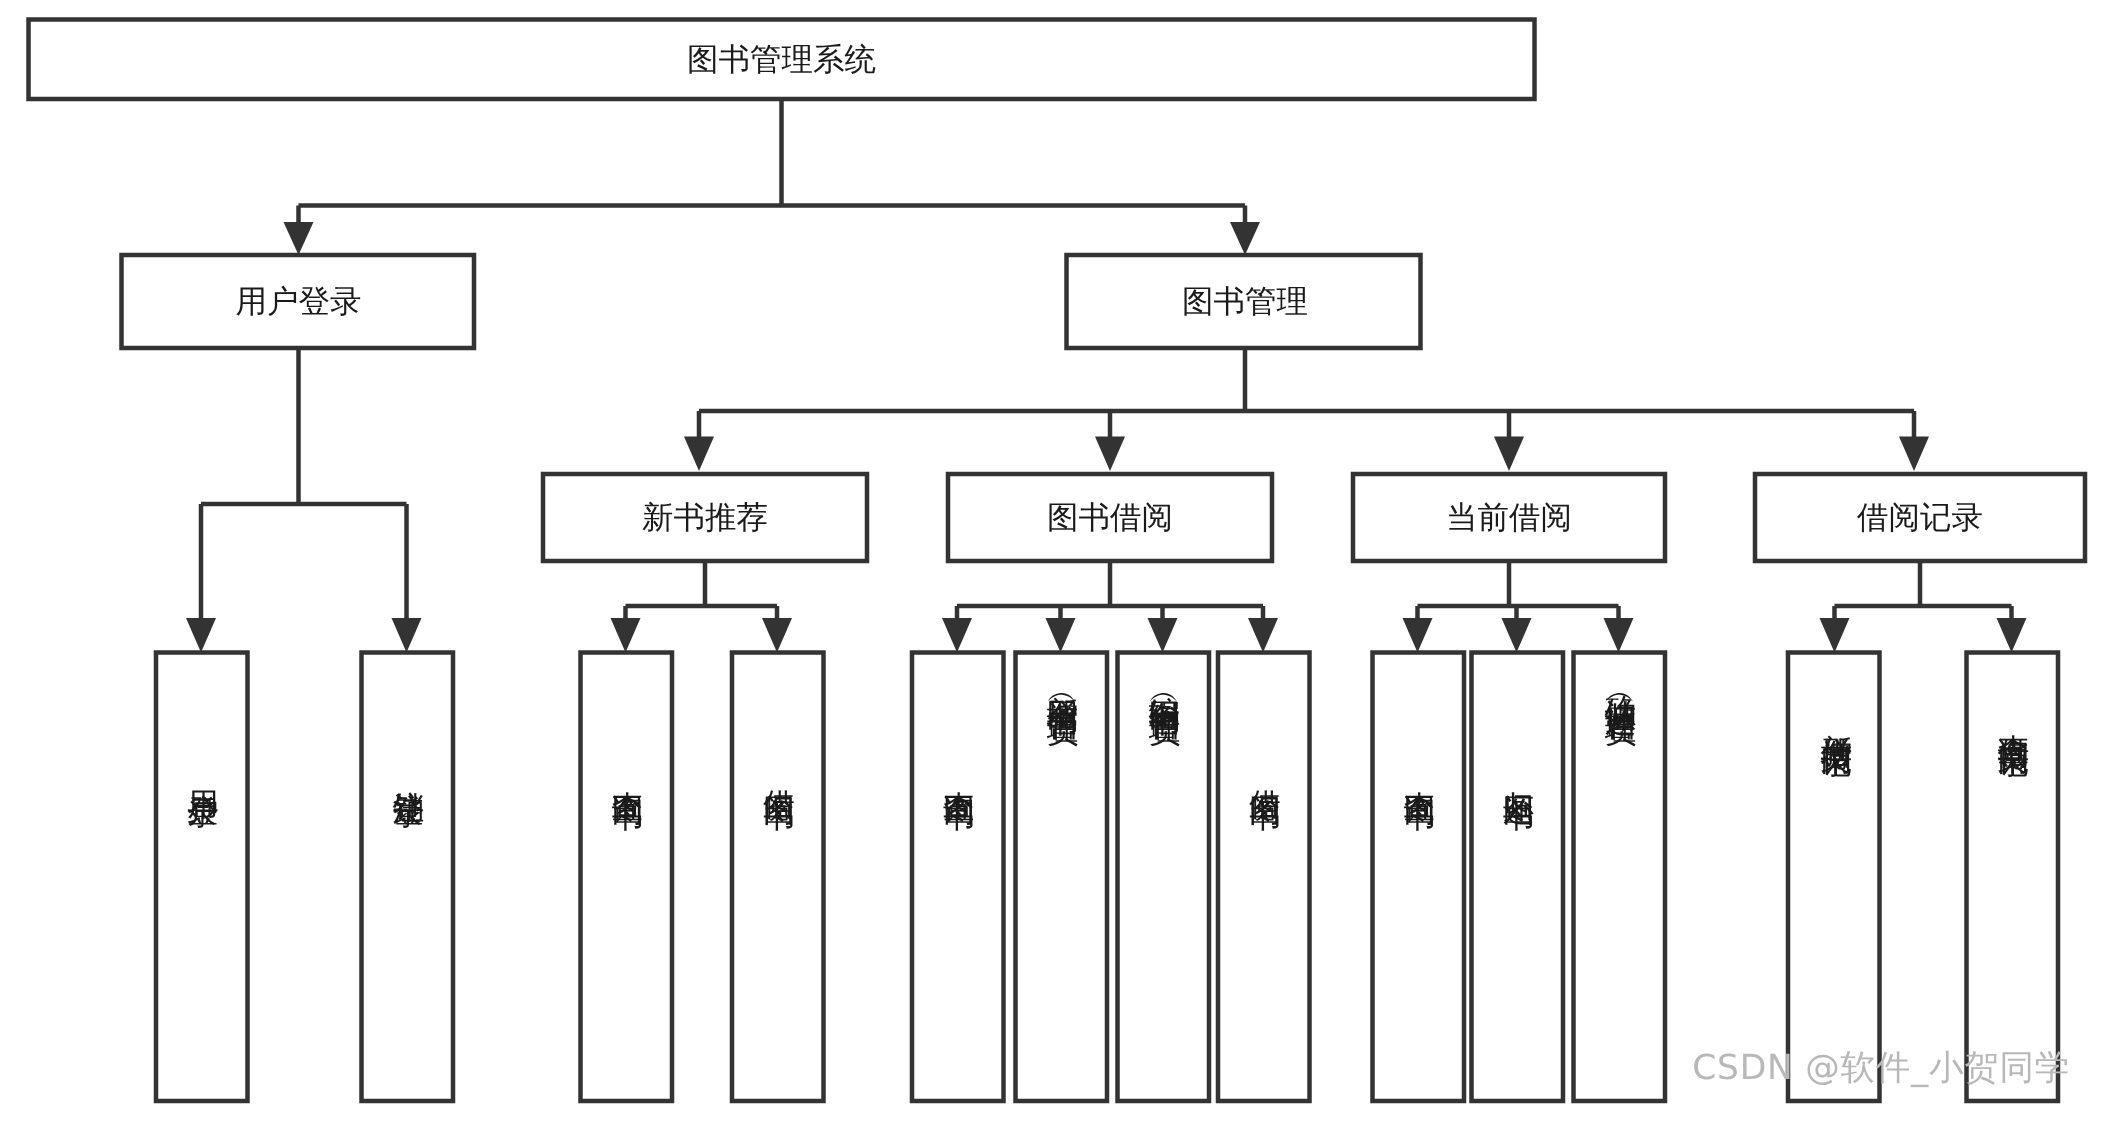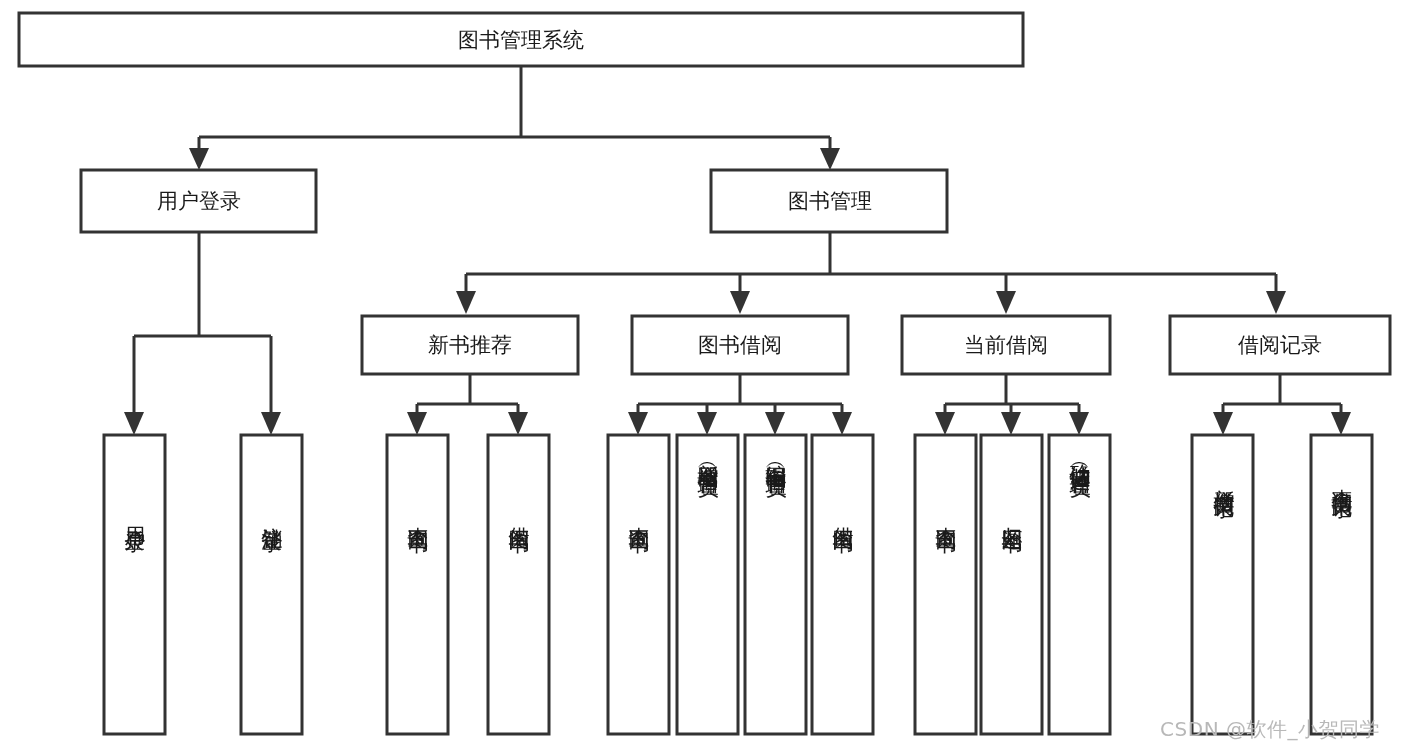--- a/index.html
+++ b/index.html
@@ -52,23 +52,23 @@
     font-size: 21px;
     fill: #1a1a1a;
     writing-mode: vertical-rl;
     text-orientation: upright;
     letter-spacing: 2px;
     dominant-baseline: middle;
   }
   .watermark {
     position: absolute;
     right: 12px;
-    bottom: 4px;
-    font-family: "DejaVu Sans", "Liberation Sans", sans-serif;
-    font-size: 20px;
+    bottom: 20px;
+    font-family: "DejaVu Sans", "Liberation Sans", sans-serif;
+    font-size: 23px;
     color: #b8b8b8;
     white-space: nowrap;
     letter-spacing: 0.5px;
     pointer-events: none;
   }
 </style>
 </head>
 <body>
 
 <div id="diagram-root">

